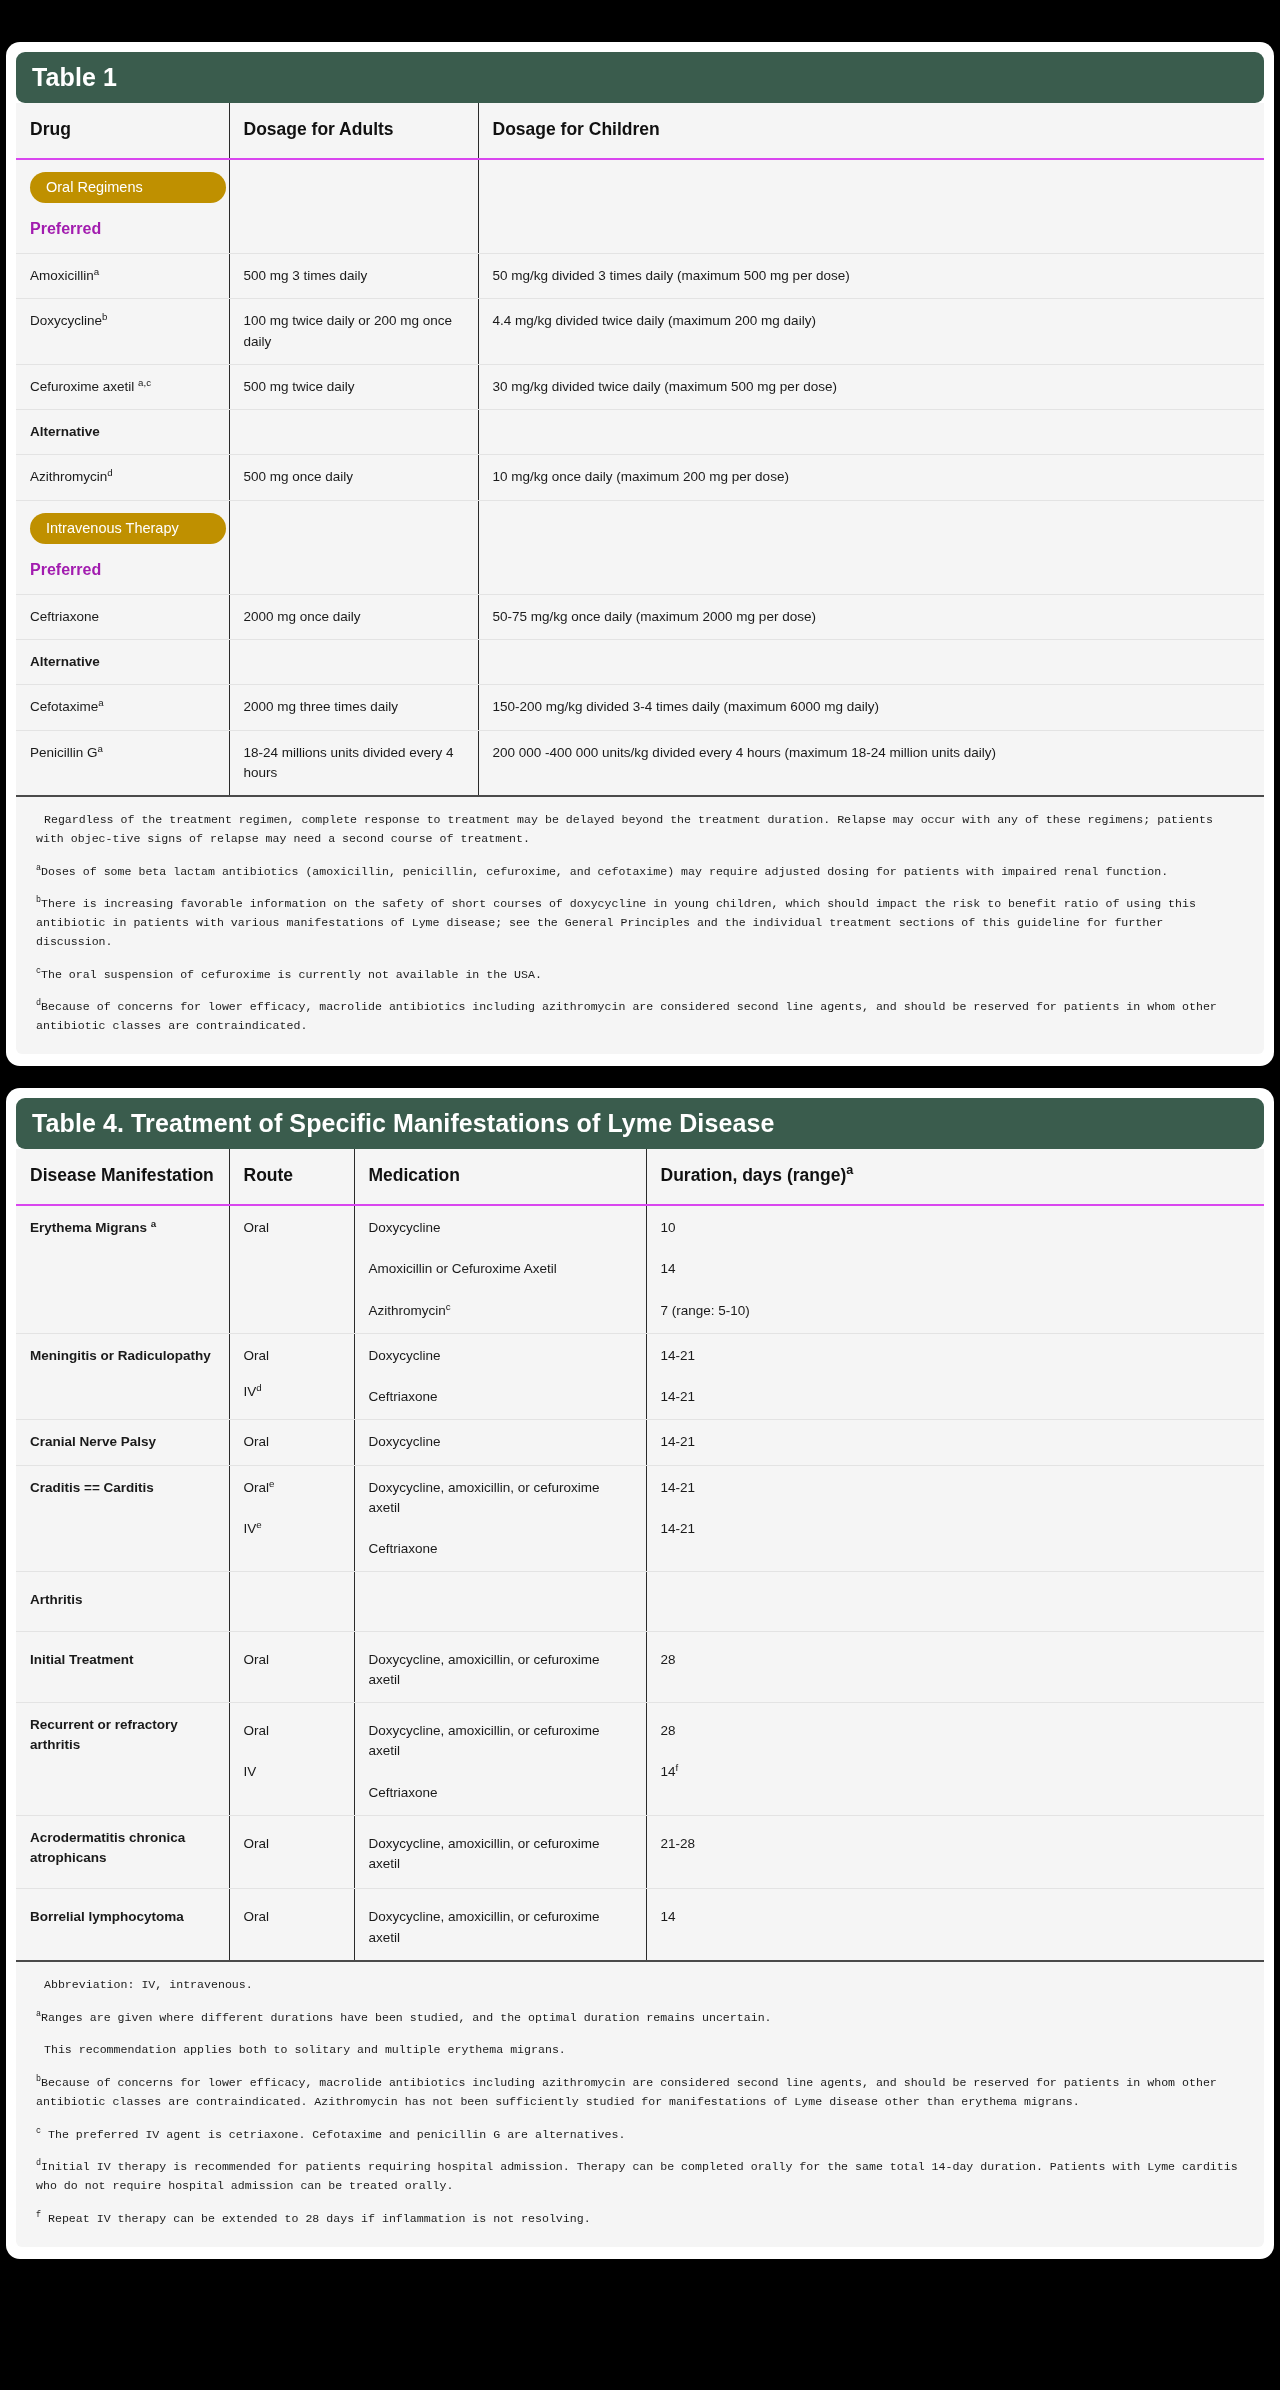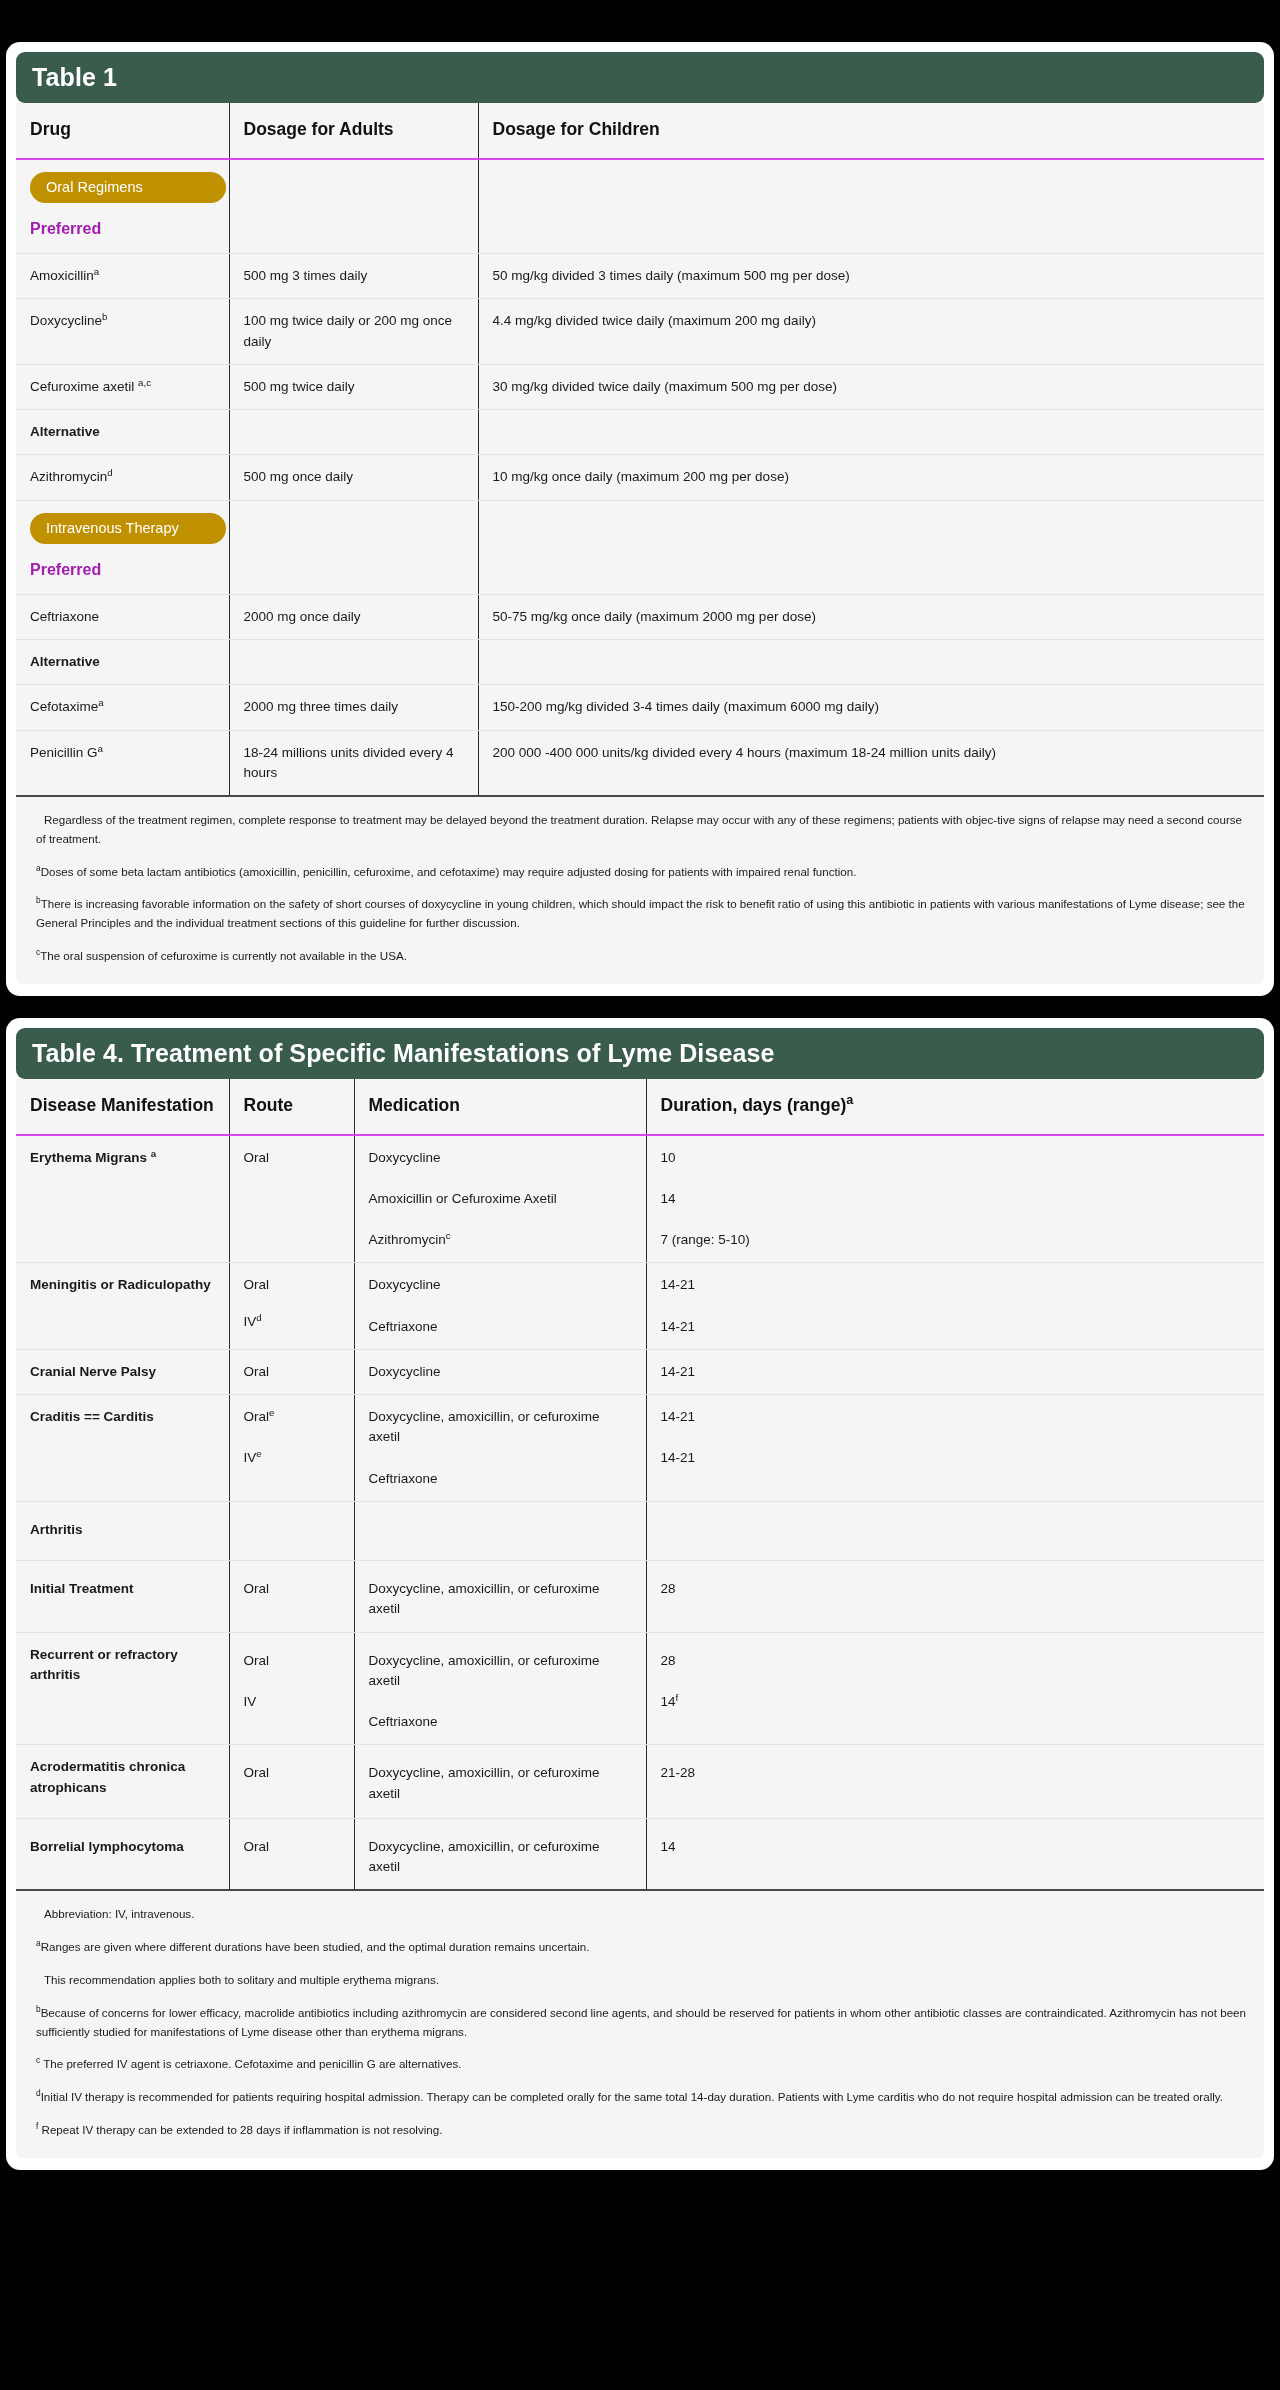--- a/index.html
+++ b/index.html
@@ -99,20 +99,21 @@
     padding: 14px 18px 16px 18px;
     border-bottom-left-radius: 6px;
     border-bottom-right-radius: 6px;
   }
   .note {
     font-size: 11.6px;
     color: #1a1a1a;
     line-height: 1.62;
     margin: 0 0 14px 0;
     padding-left: 2px;
+    font-family: Liberation Mono, monospace;
   }
   .notes .note:last-child { margin-bottom: 2px; }
   .note .ind { padding-left: 8px; display: inline; }
 </style>
 </head>
 <body>
 
 <div class="page">
 
   <div class="card">
@@ -201,20 +202,21 @@
         </tr>
 
       </tbody>
     </table>
 
     <div class="notes">
       <p class="note"><span class="ind">Regardless of the treatment regimen, complete response to treatment may be delayed beyond the treatment duration. Relapse may occur with any of these regimens; patients with objec-tive signs of relapse may need a second course of treatment.</span></p>
       <p class="note"><sup>a</sup><span>Doses of some beta lactam antibiotics (amoxicillin, penicillin, cefuroxime, and cefotaxime) may require adjusted dosing for patients with impaired renal function.</span></p>
       <p class="note"><sup>b</sup><span>There is increasing favorable information on the safety of short courses of doxycycline in young children, which should impact the risk to benefit ratio of using this antibiotic in patients with various manifestations of Lyme disease; see the General Principles and the individual treatment sections of this guideline for further discussion.</span></p>
       <p class="note"><sup>c</sup><span>The oral suspension of cefuroxime is currently not available in the USA.</span></p>
+      <p class="note"><sup>d</sup><span>Because of concerns for lower efficacy, macrolide antibiotics including azithromycin are considered second line agents, and should be reserved for patients in whom other antibiotic classes are contraindicated.</span></p>
     </div>
   </div>
 
   <div class="card">
     <div class="table-title">Table 4. Treatment of Specific Manifestations of Lyme Disease</div>
 
     <table class="tbl t4">
       <thead>
         <tr>
           <th>Disease Manifestation</th>

